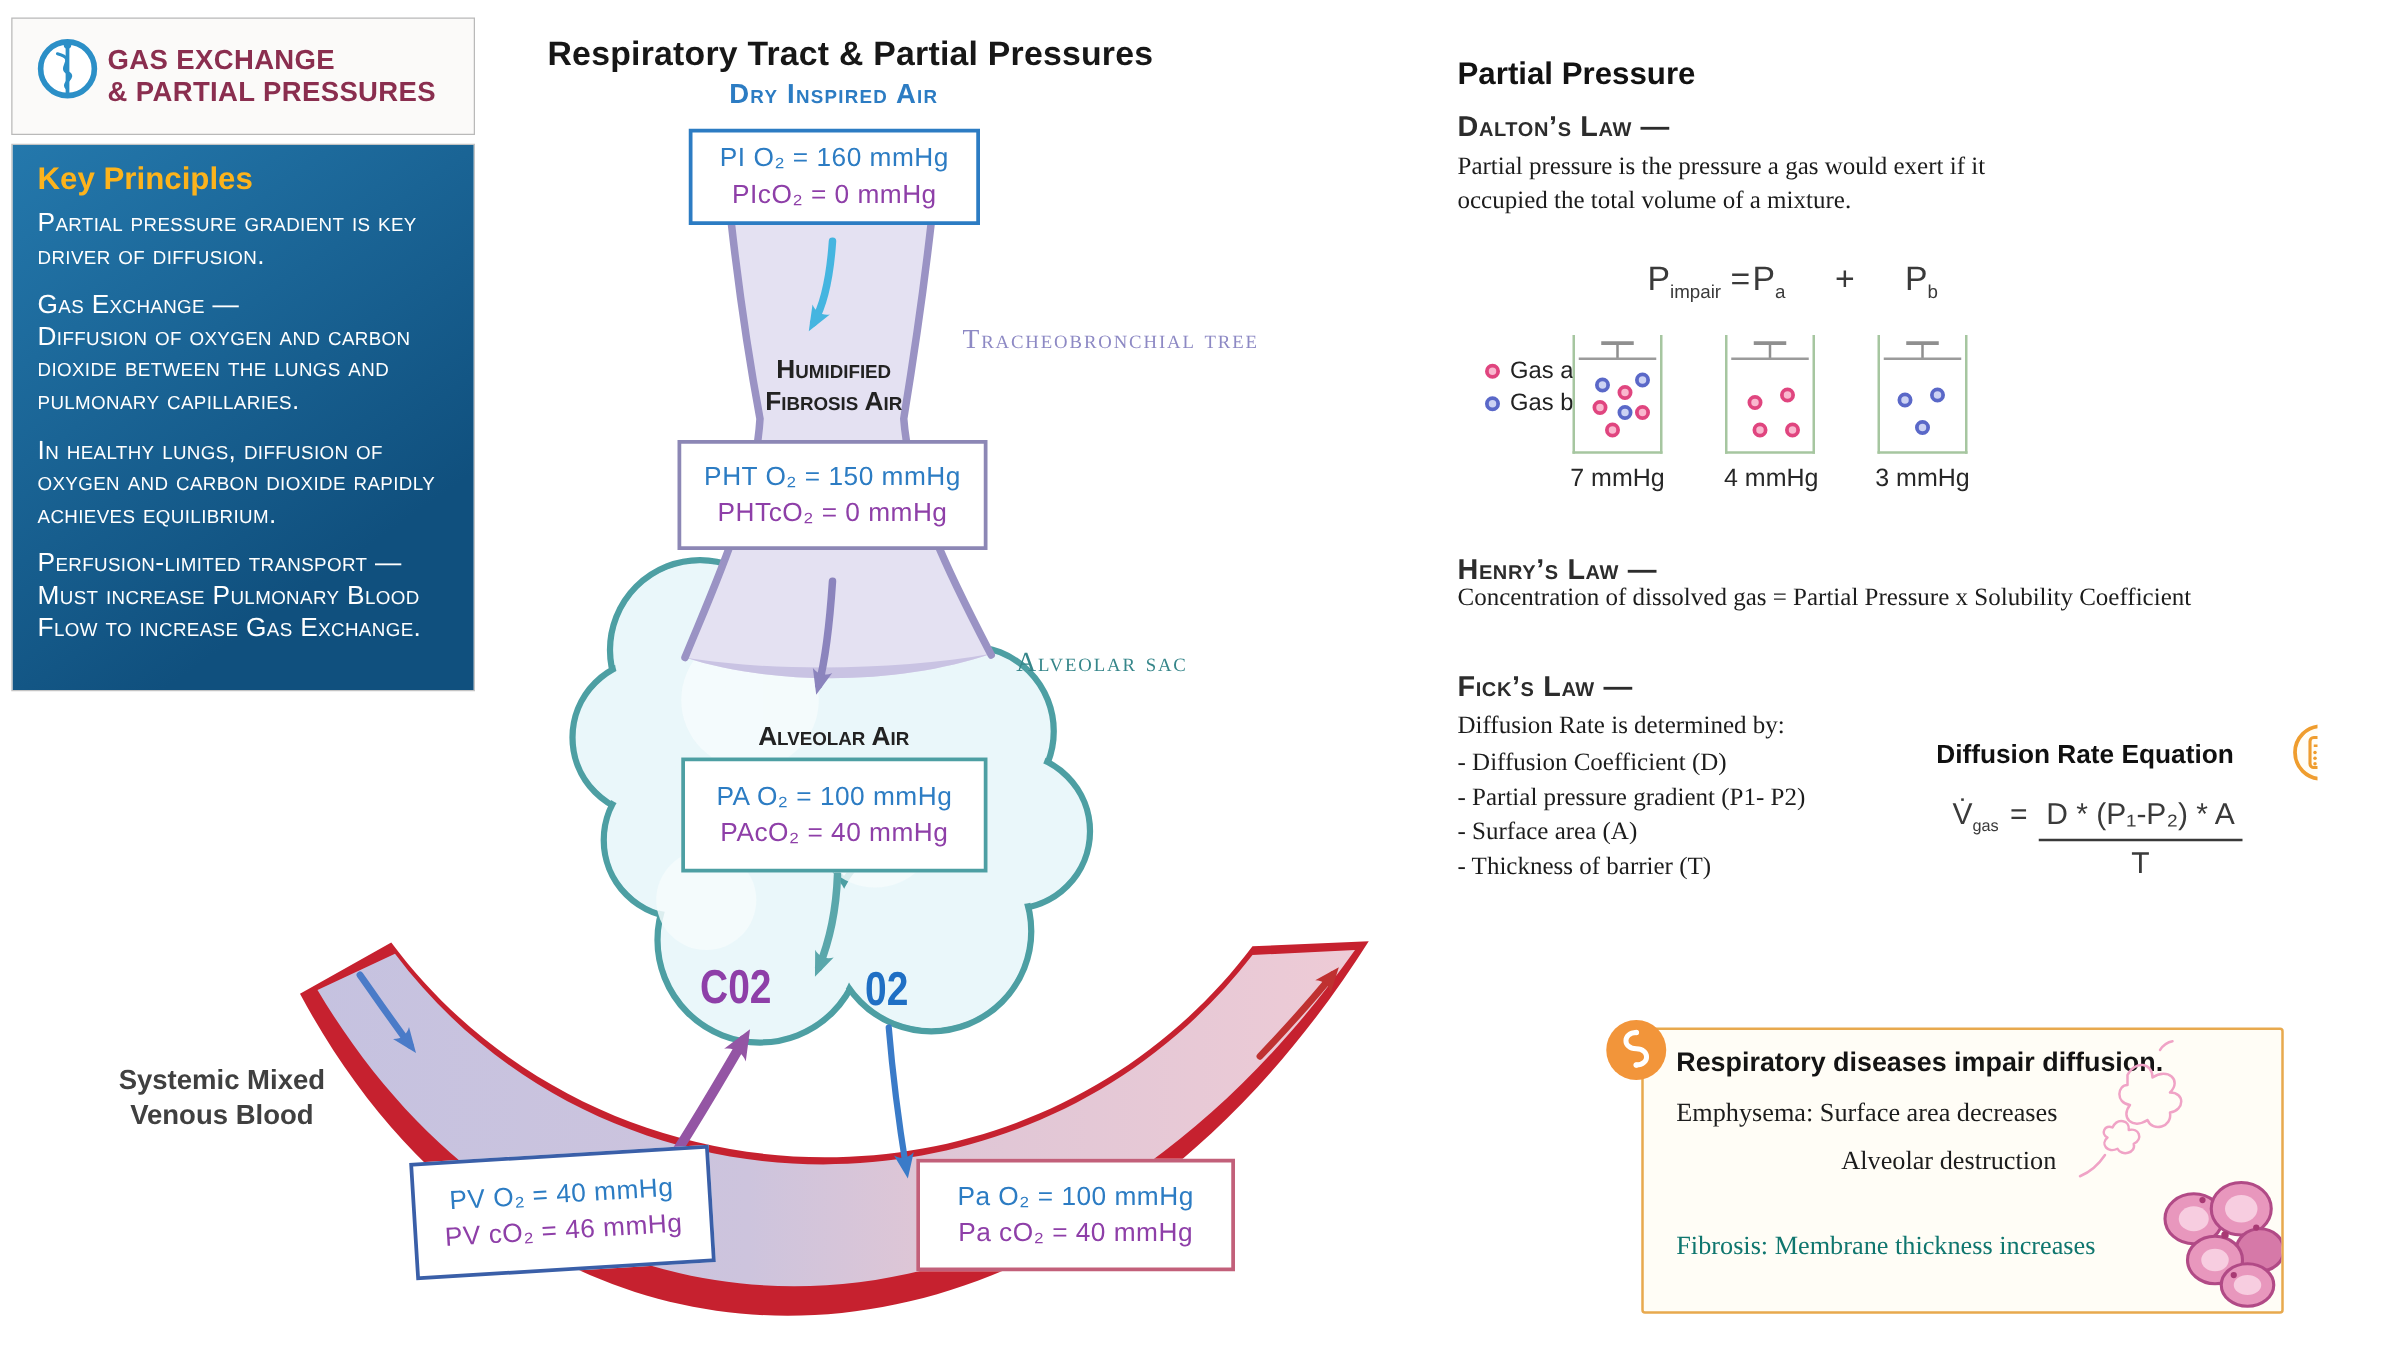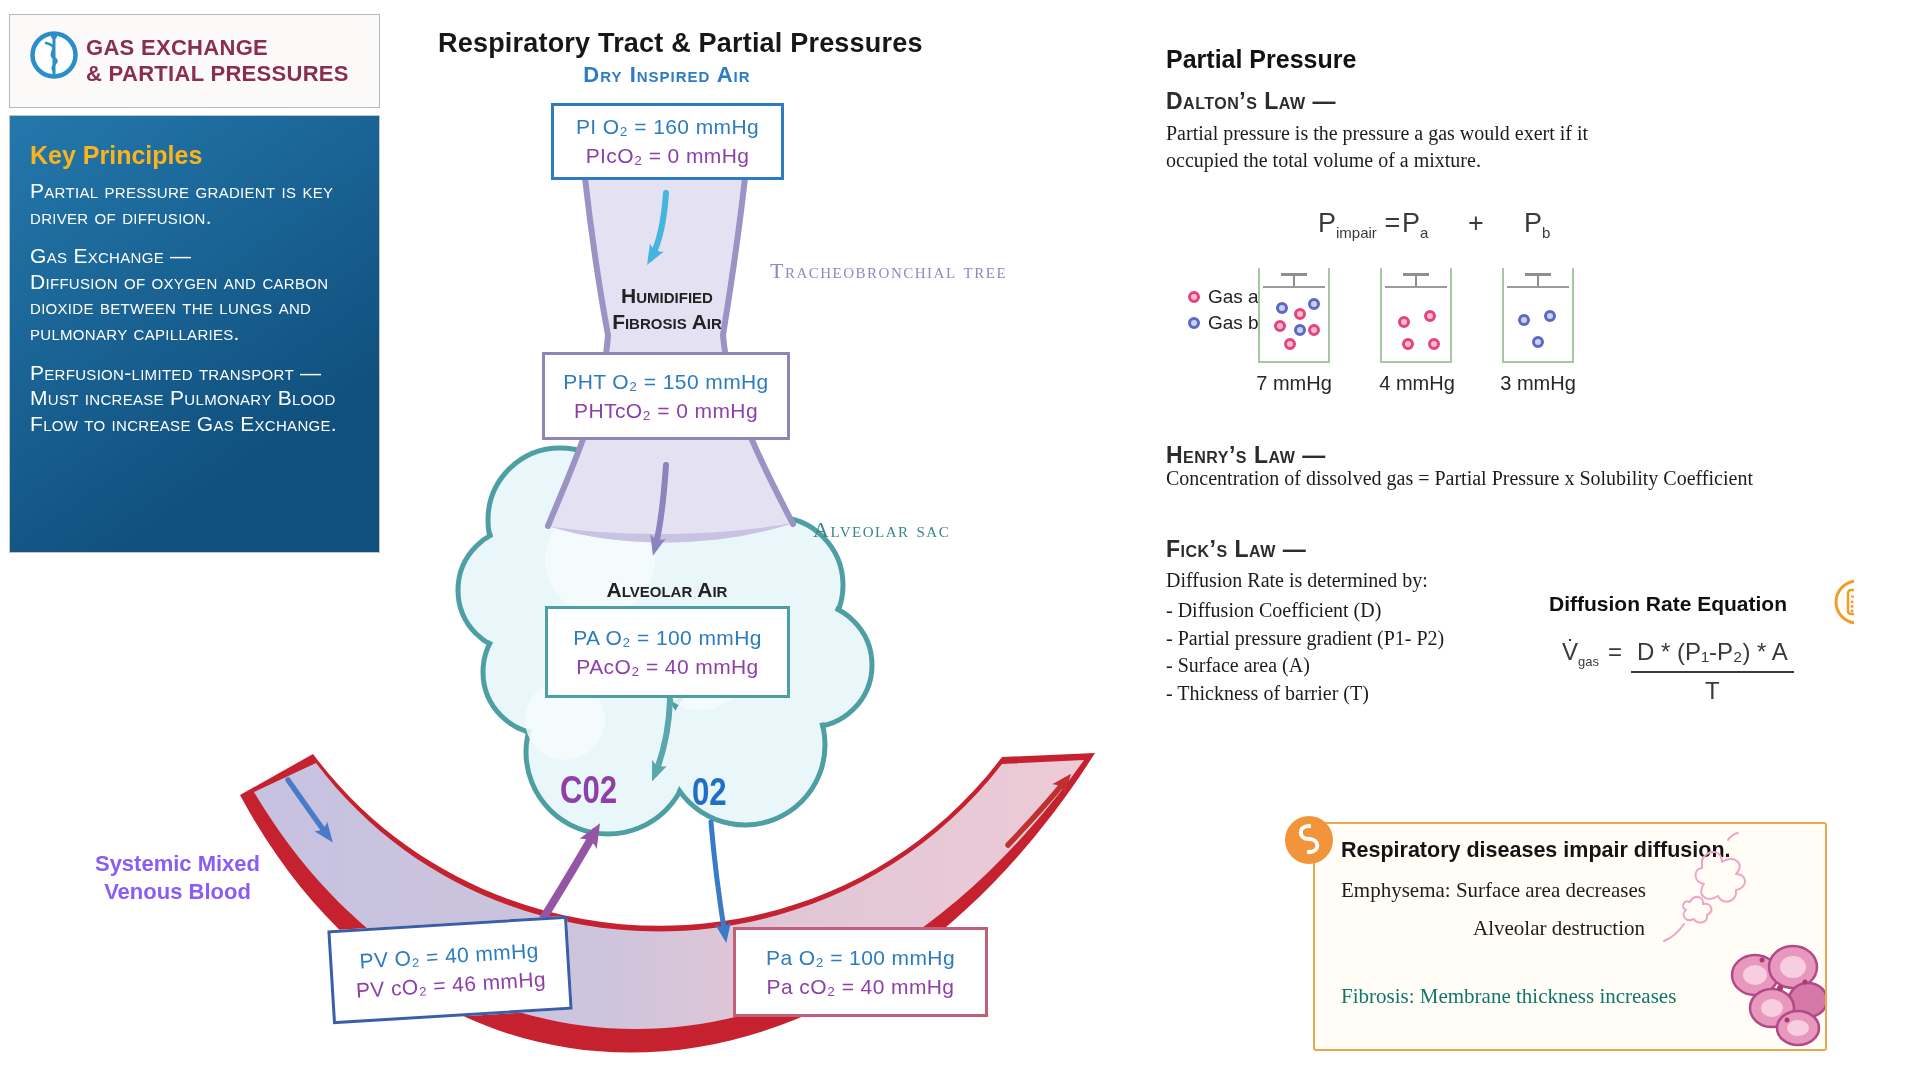--- a/index.html
+++ b/index.html
@@ -6,36 +6,36 @@
   #root{position:relative;width:1854px;height:1080px;background:#ffffff;overflow:hidden;
         font-family:"Liberation Sans",sans-serif;color:#222;text-decoration:underline;}
   .abs{position:absolute;}
   .serif{font-family:"Liberation Serif",serif;}
 
   
   .brand-card{left:9px;top:14px;width:371px;height:94px;background:#fbfaf9;border:1px solid #b9b9b9;box-sizing:border-box;}
   .brand-title{position:absolute;left:76px;top:20px;color:#8a2e4f;font-weight:700;font-size:22px;line-height:1.2;letter-spacing:0.3px;}
 
   
-  .kp{left:9px;top:115px;width:371px;height:438px;box-sizing:border-box;padding:25px 20px;
+  .kp{left:9px;top:115px;width:371px;height:438px;box-sizing:border-box;padding:13px 20px;
       background:linear-gradient(145deg,#2478ac 0%,#10507e 75%);border:1px solid #c4c4c4;color:#fff;overflow:hidden;}
   .kp-head{color:#fcb31c;font-size:25px;font-weight:700;margin-bottom:8px;}
   .kp p{margin:0 0 14px 0;font-variant:small-caps;font-size:21px;line-height:1.22;letter-spacing:0.3px;}
   .kp .lead{display:block;}
 
   
   .diagram-title{left:438px;top:28px;font-size:27px;font-weight:700;color:#171717;letter-spacing:0.2px;}
   .dry-label{left:537px;top:62px;width:260px;text-align:center;font-variant:small-caps;font-size:22px;font-weight:700;color:#2c7cc3;letter-spacing:1px;}
   .humidified{left:552px;top:283px;width:230px;text-align:center;font-variant:small-caps;font-size:21px;font-weight:700;color:#222;line-height:1.25;}
   .tracheo{left:770px;top:258px;font-family:"Liberation Serif",serif;font-variant:small-caps;font-size:22px;color:#8d89c4;letter-spacing:1.5px;}
   .alv-air{left:557px;top:578px;width:220px;text-align:center;font-variant:small-caps;font-size:21px;font-weight:700;color:#222;}
   .alv-sac{left:813px;top:517px;font-family:"Liberation Serif",serif;font-variant:small-caps;font-size:22px;color:#36868a;letter-spacing:1.5px;}
   .co2-lab{left:560px;top:769px;font-size:38px;font-weight:700;color:#8e3fa8;transform:scaleX(.82);transform-origin:left;}
   .o2-lab{left:692px;top:771px;font-size:38px;font-weight:700;color:#1f6fc4;transform:scaleX(.82);transform-origin:left;}
-  .venous-lab{left:55px;top:850px;width:245px;text-align:center;font-size:22px;font-weight:700;color:#8b5cf6;line-height:1.25;}
+  .venous-lab{left:55px;top:850px;width:245px;text-align:center;font-size:22px;font-weight:700;color:#404040;line-height:1.25;}
   .arterial-lab{left:1035px;top:853px;width:220px;text-align:center;font-size:22px;font-weight:700;color:#c42a3a;line-height:1.25;}
 
   
   .pbox{background:#fff;box-sizing:border-box;display:flex;flex-direction:column;justify-content:center;align-items:center;gap:5px;font-size:21px;letter-spacing:0.4px;}
   .pi-box{left:551px;top:103px;width:233px;height:77px;border:3px solid #2c7cc3;}
   .pht-box{left:542px;top:352px;width:248px;height:88px;border:3px solid #8c87b5;}
   .pa-box{left:545px;top:606px;width:245px;height:92px;border:3px solid #4d9fa3;}
   .pv-box{left:330px;top:923px;width:240px;height:94px;border:3px solid #3a5fa8;transform:rotate(-3.5deg);}
   .paa-box{left:733px;top:927px;width:255px;height:90px;border:3px solid #c2607a;}
   .o2t{color:#2c7cc3;} .co2t{color:#8e3fa8;}
@@ -183,20 +183,23 @@
   <div class="abs kp">
     <div class="kp-head">Key Principles</div>
     <p>
       <span>Partial pressure gradient is key driver of diffusion.</span>
     </p>
     <p>
       <span class="lead">Gas Exchange —</span>
       <span>Diffusion of oxygen and carbon dioxide between the lungs and pulmonary capillaries.</span>
     </p>
     <p>
+      <span>In healthy lungs, diffusion of oxygen and carbon dioxide rapidly achieves equilibrium.</span>
+    </p>
+    <p>
       <span class="lead">Perfusion-limited transport —</span>
       <span>Must increase Pulmonary Blood Flow to increase Gas Exchange.</span>
     </p>
   </div>
 
   <div class="abs diagram-title">Respiratory Tract &amp; Partial Pressures</div>
   <div class="abs dry-label">Dry Inspired Air</div>
 
   <div class="abs pbox pi-box">
     <div class="o2t">PI O₂ = 160 mmHg</div>

